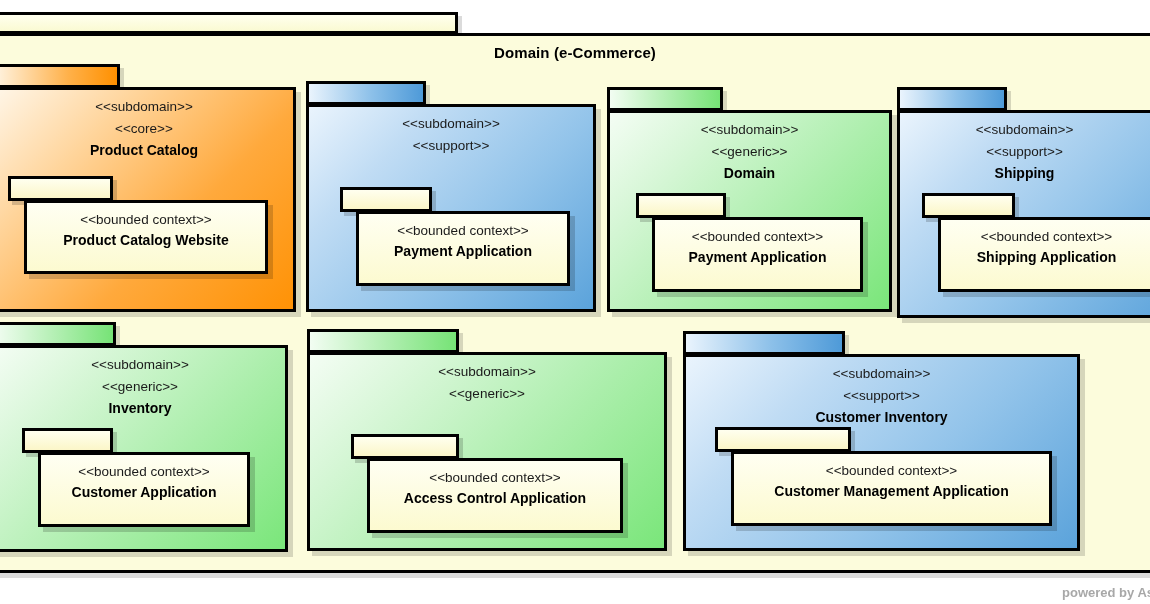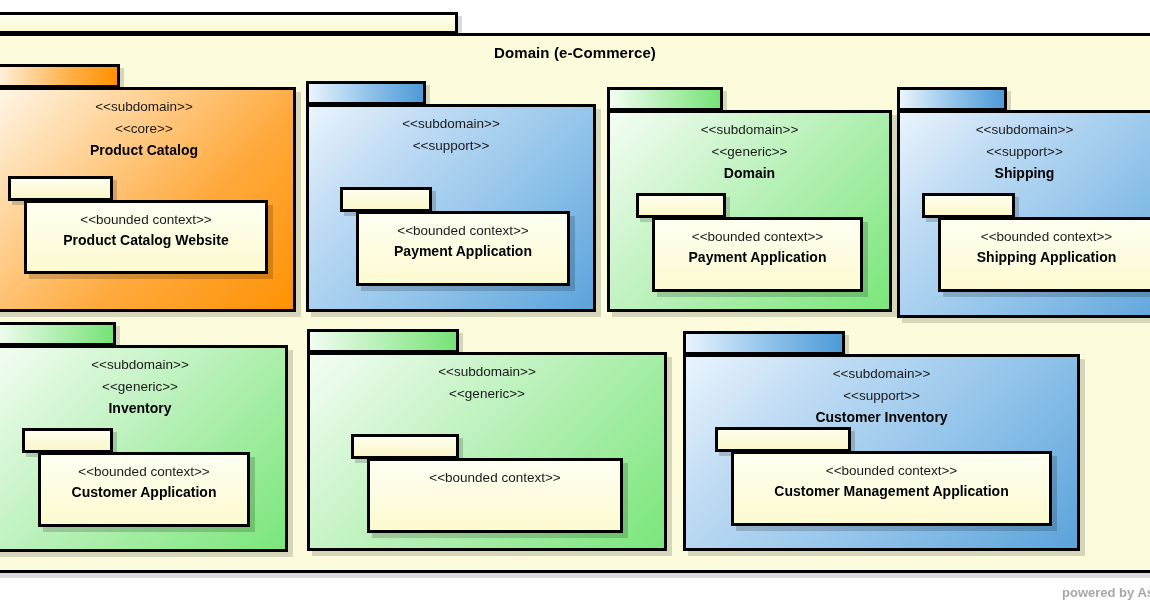--- a/index.html
+++ b/index.html
@@ -291,20 +291,21 @@
     <div class="sd-body fill-green"></div>
     <div class="sd-labels">
       <div class="stereo">&lt;&lt;subdomain&gt;&gt;</div>
       <div class="stereo">&lt;&lt;generic&gt;&gt;</div>
     </div>
     <div class="bc" style="left:44px; top:105px; width:272px; height:99px;">
       <div class="bc-tab" style="width:108px;"></div>
       <div class="bc-body"></div>
       <div class="bc-labels">
         <div class="bc-stereo">&lt;&lt;bounded context&gt;&gt;</div>
+        <div class="bc-name">Access Control Application</div>
       </div>
     </div>
   </div>
 
   <div class="subdomain" style="left:683px; top:331px; width:397px; height:220px;">
     <div class="sd-tab fill-blue-tab" style="width:162px;"></div>
     <div class="sd-body fill-blue"></div>
     <div class="sd-labels">
       <div class="stereo">&lt;&lt;subdomain&gt;&gt;</div>
       <div class="stereo">&lt;&lt;support&gt;&gt;</div>

